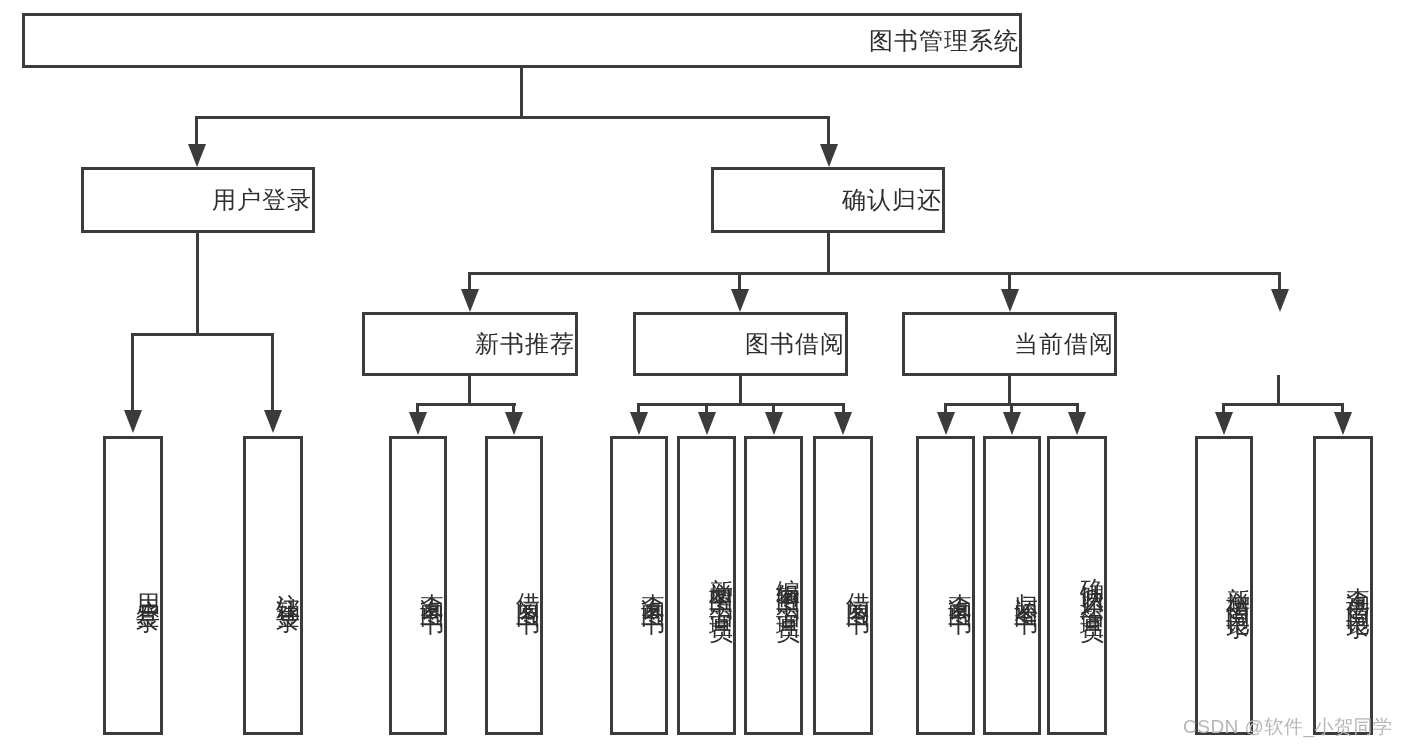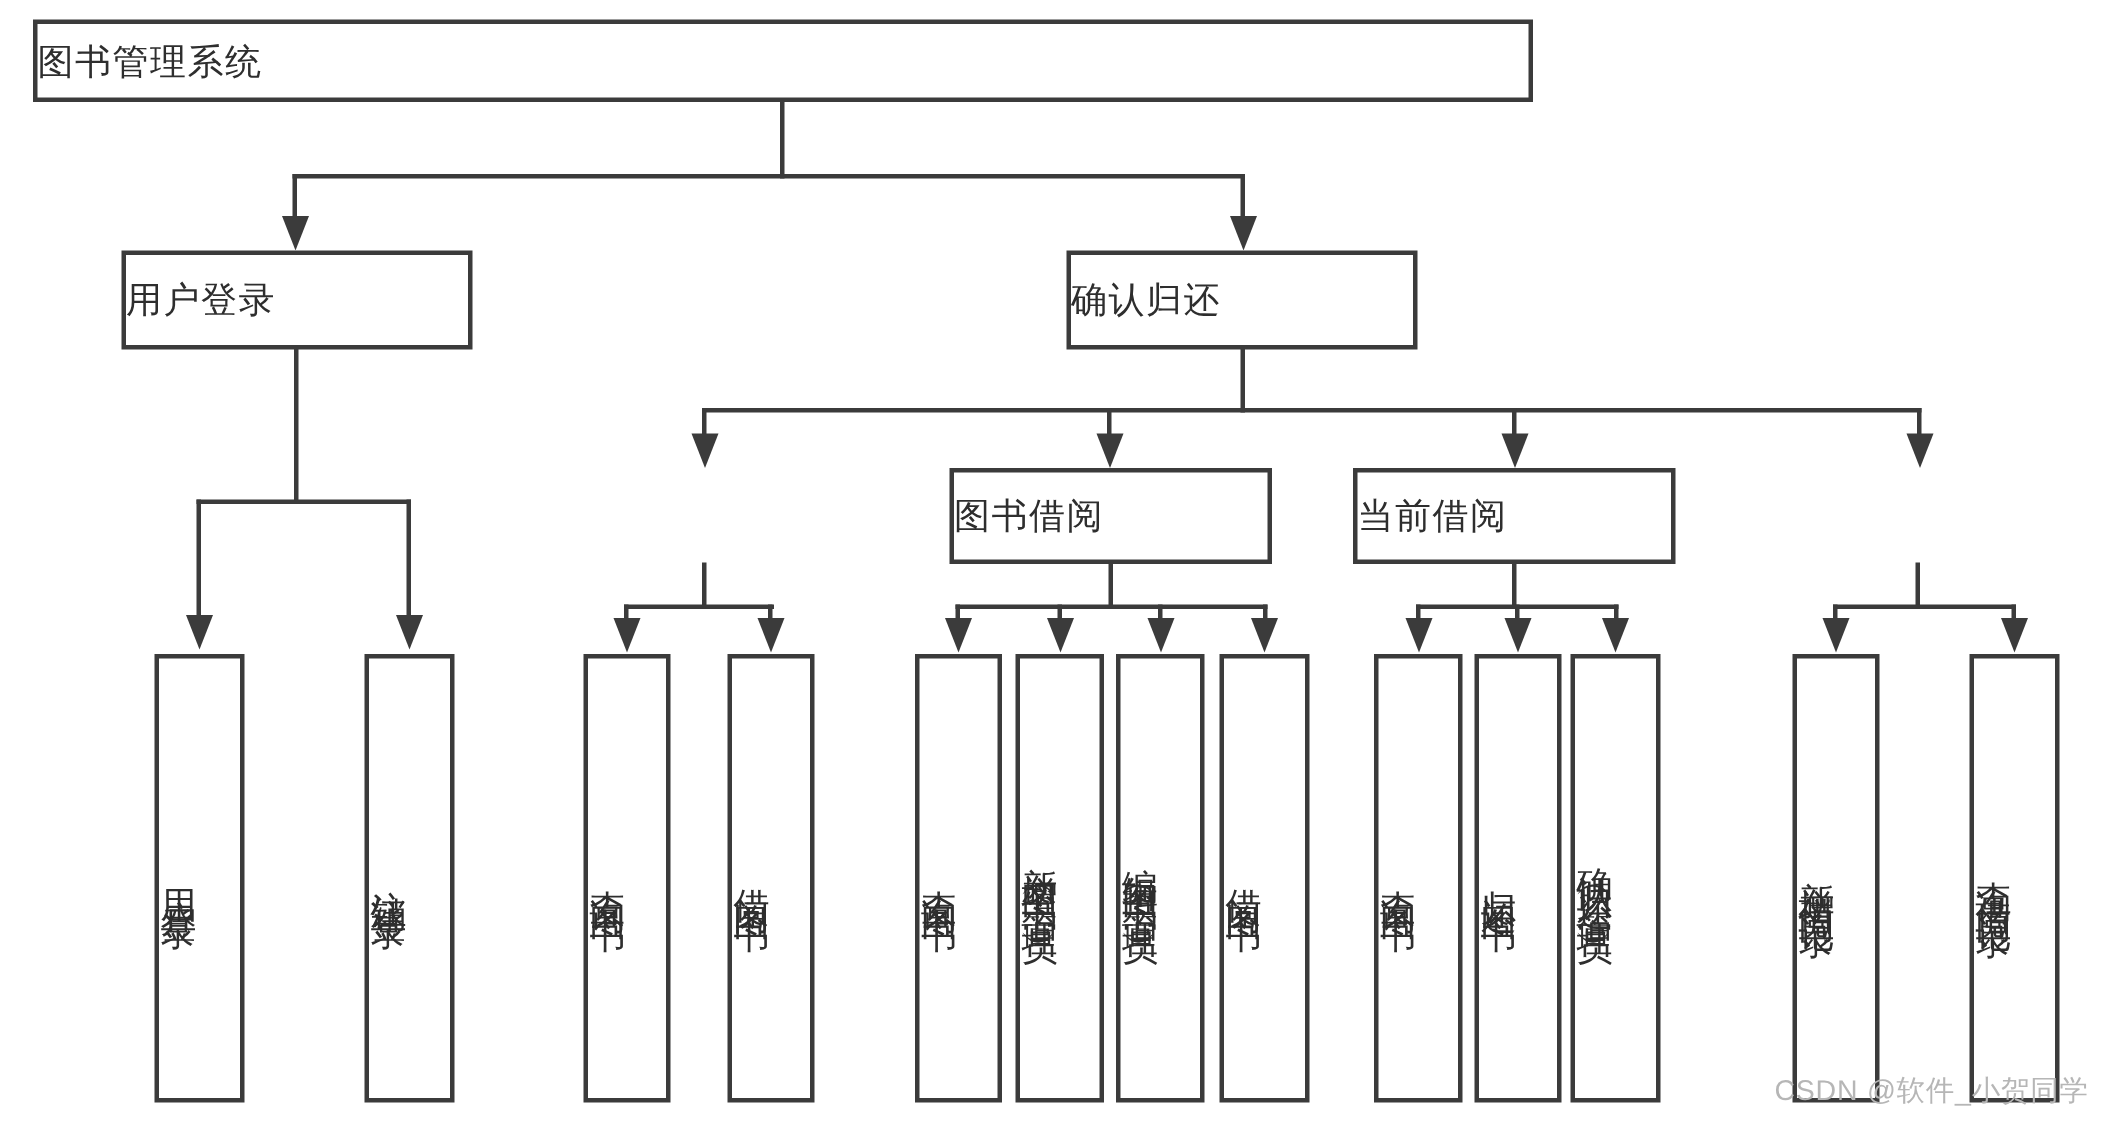--- a/index.html
+++ b/index.html
@@ -2,21 +2,21 @@
 <html><head>
 <meta charset="utf-8">
 <style>
   html,body{margin:0;padding:0;background:#ffffff;}
   .canvas{
     position:relative;width:1405px;height:747px;background:#ffffff;overflow:hidden;
     font-family:"Liberation Sans", sans-serif;
   }
   .box{
     position:absolute;box-sizing:border-box;background:#ffffff;
-    border:3px solid #3b3b3b;display:flex;align-items:center;justify-content:flex-start;
+    border:3px solid #3b3b3b;display:flex;align-items:center;justify-content:flex-end;
     color:#2e2e2e;font-size:24px;letter-spacing:1px;
   }
   .vtext{
     writing-mode:vertical-rl;text-orientation:mixed;
     letter-spacing:6px;line-height:1;white-space:nowrap;
   }
   .hl{position:absolute;height:3px;background:#3b3b3b;}
   .vl{position:absolute;width:3px;background:#3b3b3b;}
   .arr{
     position:absolute;width:0;height:0;
@@ -62,20 +62,23 @@
   <div class="hl" style="left:468px;top:272px;width:813px;"></div>
   <div class="vl" style="left:468px;top:272px;height:18px;"></div>
   <div class="arr" style="left:461px;top:289px;"></div>
   <div class="vl" style="left:738px;top:272px;height:18px;"></div>
   <div class="arr" style="left:731px;top:289px;"></div>
   <div class="vl" style="left:1008px;top:272px;height:18px;"></div>
   <div class="arr" style="left:1001px;top:289px;"></div>
   <div class="vl" style="left:1278px;top:272px;height:18px;"></div>
   <div class="arr" style="left:1271px;top:289px;"></div>
 
+  <div class="box" style="left:362px;top:312px;width:216px;height:64px;">
+    <span>新书推荐</span>
+  </div>
   <div class="box" style="left:633px;top:312px;width:215px;height:64px;">
     <span>图书借阅</span>
   </div>
   <div class="box" style="left:902px;top:312px;width:215px;height:64px;">
     <span>当前借阅</span>
   </div>
 
   <div class="vl" style="left:468px;top:375px;height:31px;"></div>
   <div class="hl" style="left:416px;top:403px;width:100px;"></div>
   <div class="vl" style="left:416px;top:403px;height:11px;"></div>

